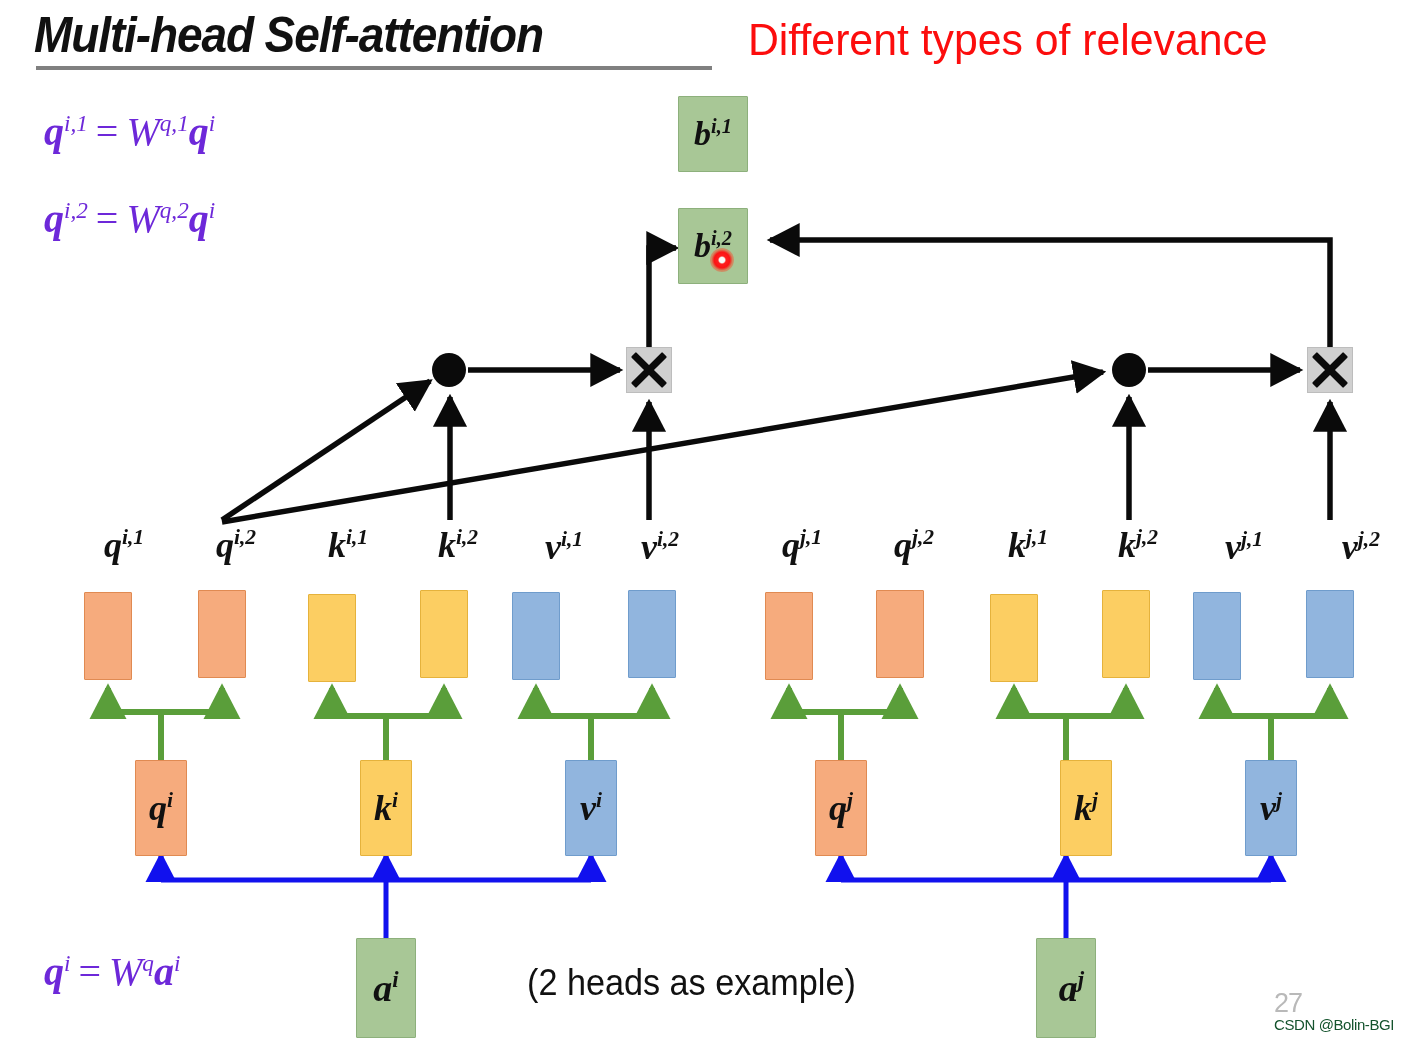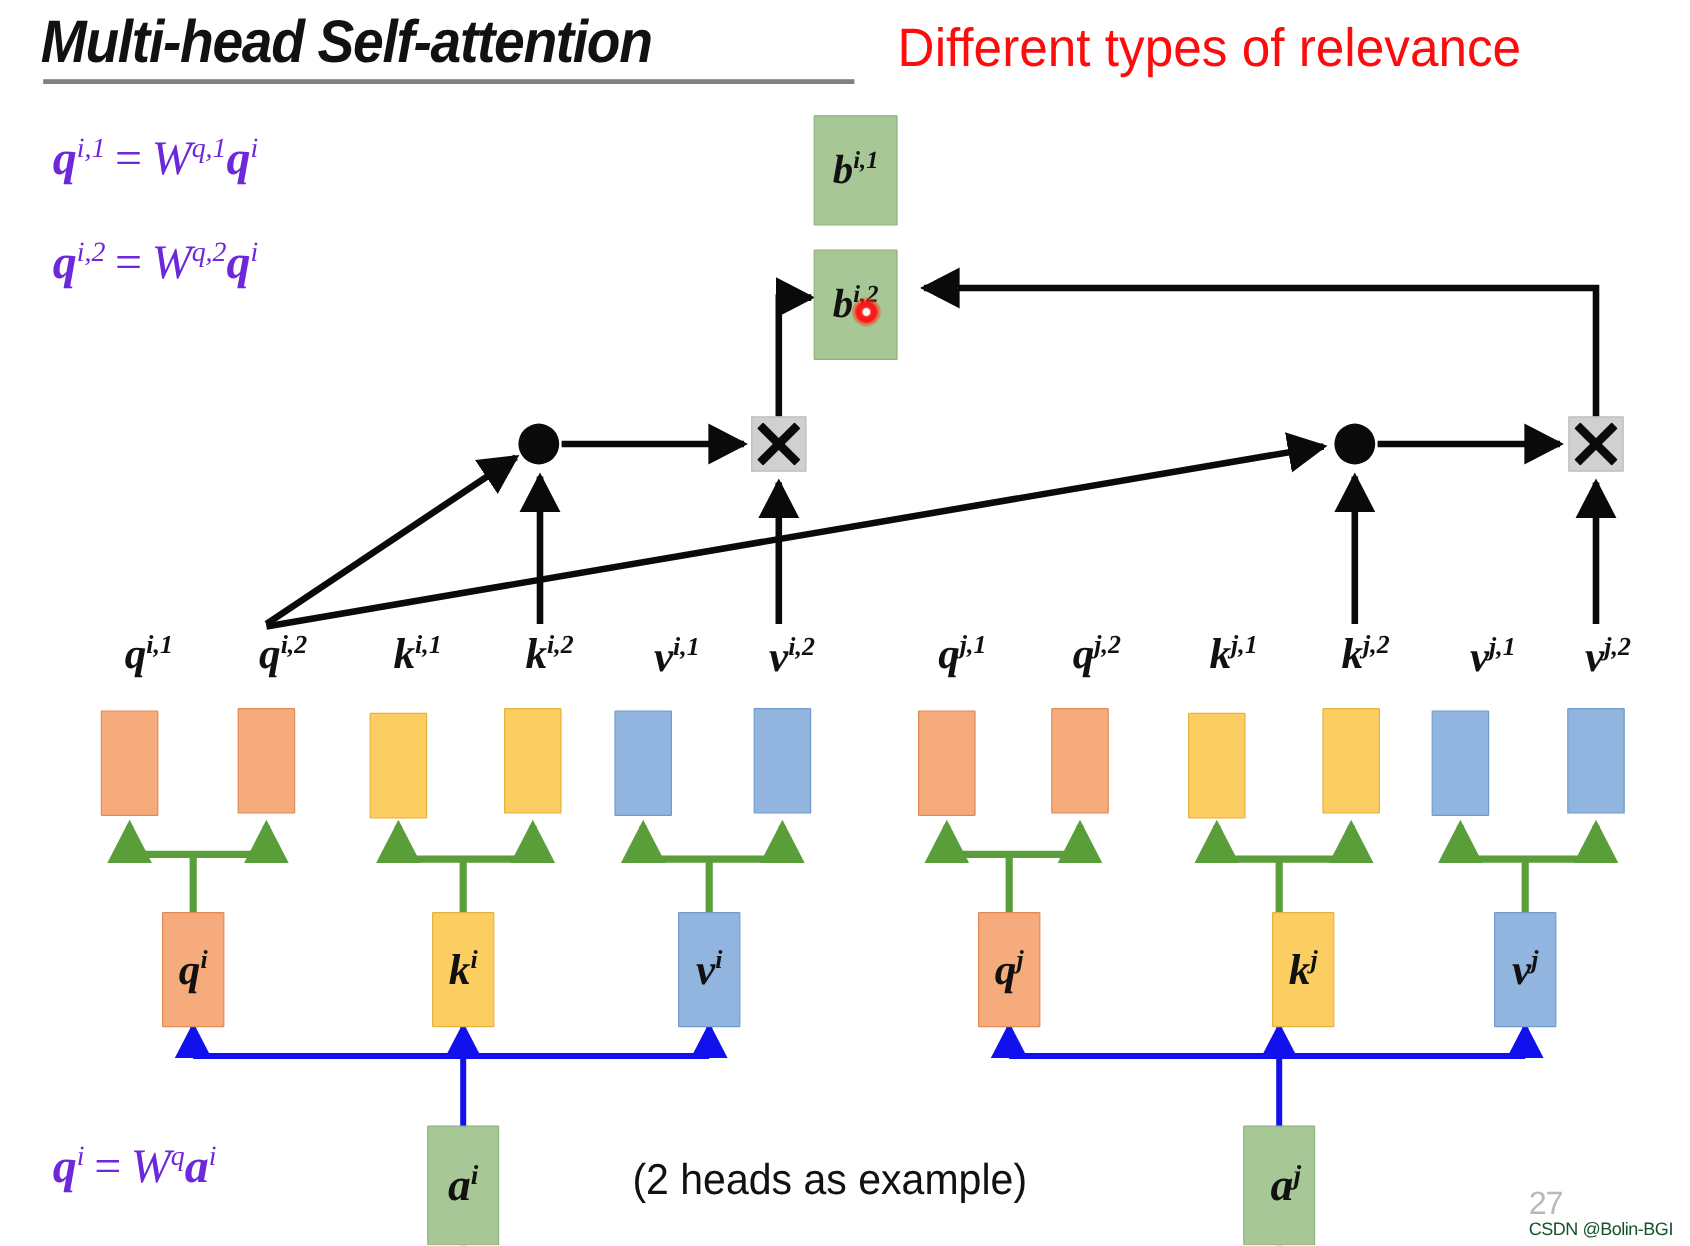--- a/index.html
+++ b/index.html
@@ -128,21 +128,21 @@
   }
   .box sup { font-size: 0.6em; vertical-align: super; }
   .box-orange { background: #f6ab7d; border: 1.5px solid #e08a52; }
   .box-yellow { background: #fcce62; border: 1.5px solid #e5b23c; }
   .box-blue   { background: #91b5de; border: 1.5px solid #6f9ccc; }
   .box-green  { background: #a8c796; border: 1.5px solid #8db07c; }
 
   .vec-top { width: 48px; height: 88px; }
   .vec-mid { width: 52px; height: 96px; font-size: 36px; }
   .vec-in  { width: 60px; height: 100px; font-size: 38px; }
-  .vec-out { width: 70px; height: 92px; font-size: 34px; }
+  .vec-out { width: 70px; height: 76px; font-size: 34px; }
 
   
   .vlabel {
     position: absolute;
     font-family: "Liberation Serif", serif;
     font-weight: bold;
     font-style: italic;
     font-size: 36px;
     color: #111111;
     white-space: nowrap;
@@ -301,21 +301,21 @@
   <div class="vlabel" style="left:308px; top:524px; width:80px;"><span>k<sup>i,1</sup></span></div>
   <div class="vlabel" style="left:418px; top:524px; width:80px;"><span>k<sup>i,2</sup></span></div>
   <div class="vlabel" style="left:524px; top:526px; width:80px;"><span>v<sup>i,1</sup></span></div>
   <div class="vlabel" style="left:620px; top:526px; width:80px;"><span>v<sup>i,2</sup></span></div>
 
   <div class="vlabel" style="left:762px;  top:524px; width:80px;"><span>q<sup>j,1</sup></span></div>
   <div class="vlabel" style="left:874px;  top:524px; width:80px;"><span>q<sup>j,2</sup></span></div>
   <div class="vlabel" style="left:988px;  top:524px; width:80px;"><span>k<sup>j,1</sup></span></div>
   <div class="vlabel" style="left:1098px; top:524px; width:80px;"><span>k<sup>j,2</sup></span></div>
   <div class="vlabel" style="left:1204px; top:526px; width:80px;"><span>v<sup>j,1</sup></span></div>
-  <div class="vlabel" style="left:1300px; top:526px; width:80px;"><span>v<sup>j,2</sup></span></div>
+  <div class="vlabel" style="left:1300px; top:526px; width:80px;text-align:right;"><span>v<sup>j,2</sup></span></div>
 
   <div class="box box-orange vec-top" style="left:84px;  top:592px;"></div>
   <div class="box box-orange vec-top" style="left:198px; top:590px;"></div>
   <div class="box box-yellow vec-top" style="left:308px; top:594px;"></div>
   <div class="box box-yellow vec-top" style="left:420px; top:590px;"></div>
   <div class="box box-blue   vec-top" style="left:512px; top:592px;"></div>
   <div class="box box-blue   vec-top" style="left:628px; top:590px;"></div>
 
   <div class="box box-orange vec-top" style="left:765px;  top:592px;"></div>
   <div class="box box-orange vec-top" style="left:876px;  top:590px;"></div>

